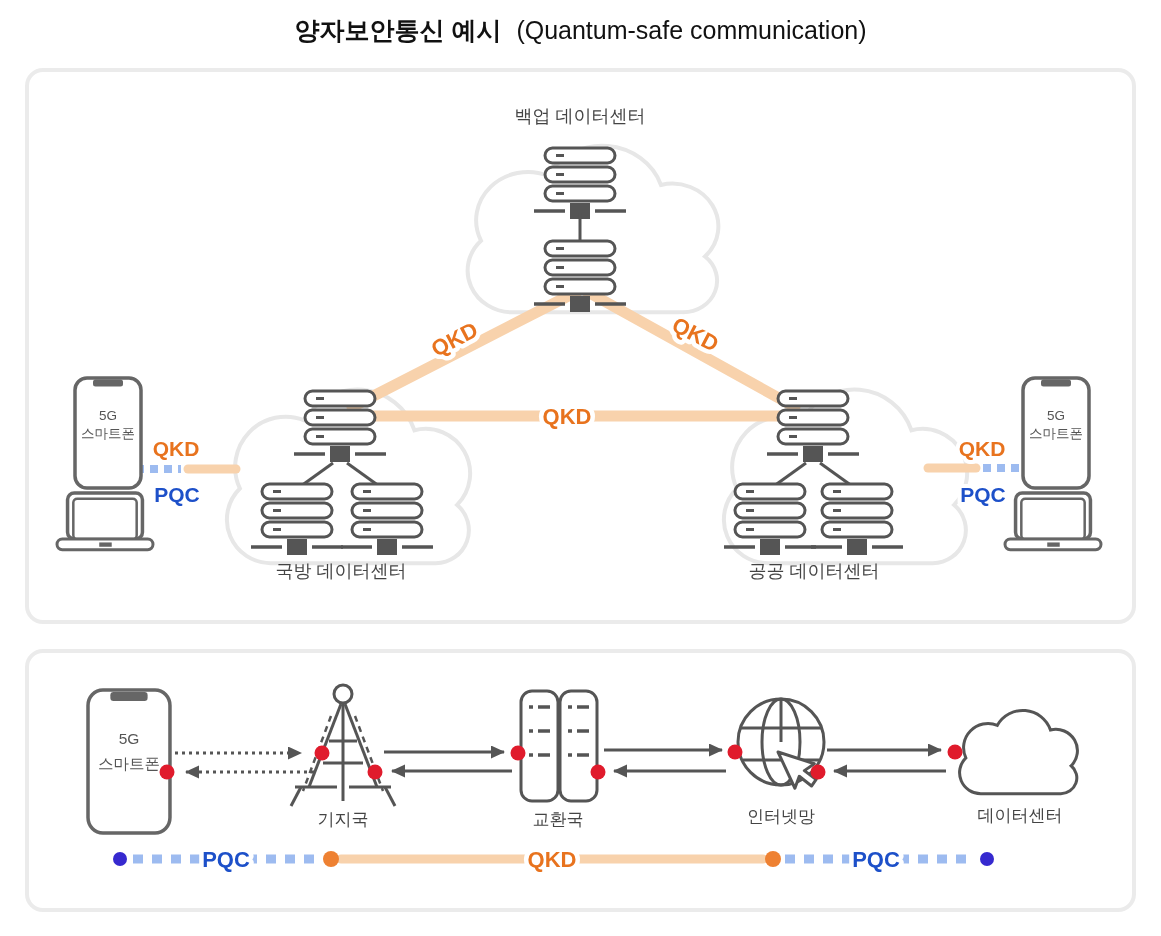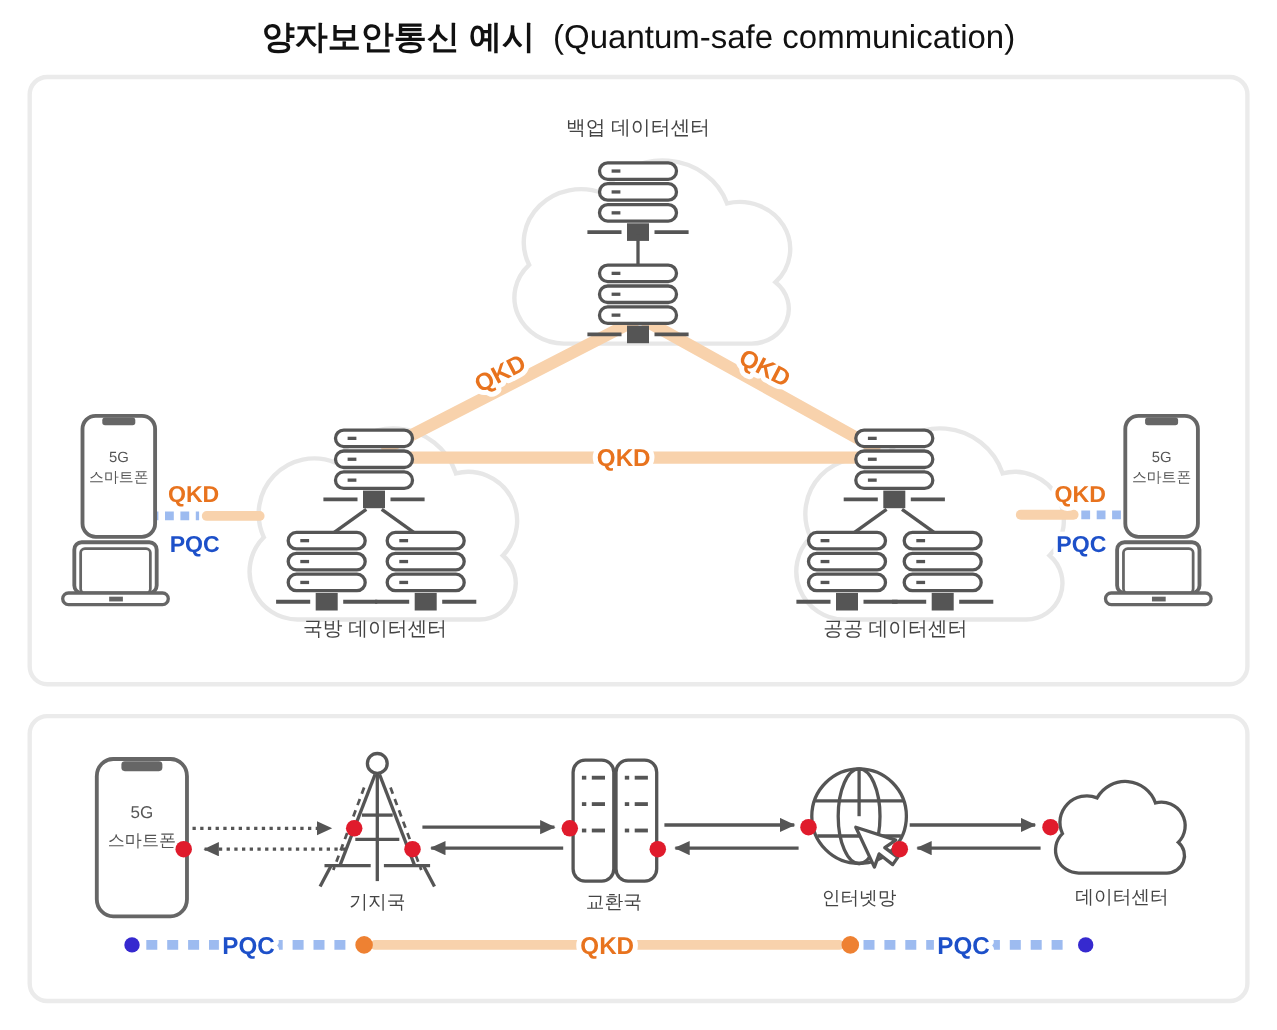--- a/index.html
+++ b/index.html
@@ -1,21 +1,21 @@
 <!DOCTYPE html>
 <html><head>
 <meta charset="utf-8">
 <style>
   html,body { margin:0; padding:0; }
   body {
     width:1161px; height:936px; position:relative; overflow:hidden;
     background:#ffffff; font-family:"Liberation Sans", sans-serif;
   }
   .title { position:absolute; top:14px; left:0; width:100%; text-align:center;
-           font-size:30px; color:#111; letter-spacing:0; }
+           font-size:25px; color:#111; letter-spacing:0; }
   .title .ko { font-weight:700; }
   .title .en { font-weight:400; margin-left:8px; }
   .panel { position:absolute; left:25px; width:1111px; box-sizing:border-box;
            border:4px solid #ebebeb; border-radius:18px; background:#fff; }
   .panel-top { top:68px; height:556px; }
   .panel-bottom { top:649px; height:263px; }
   svg.overlay { position:absolute; top:0; left:0; }
 
   
   text { font-family:"Liberation Sans", sans-serif; }

